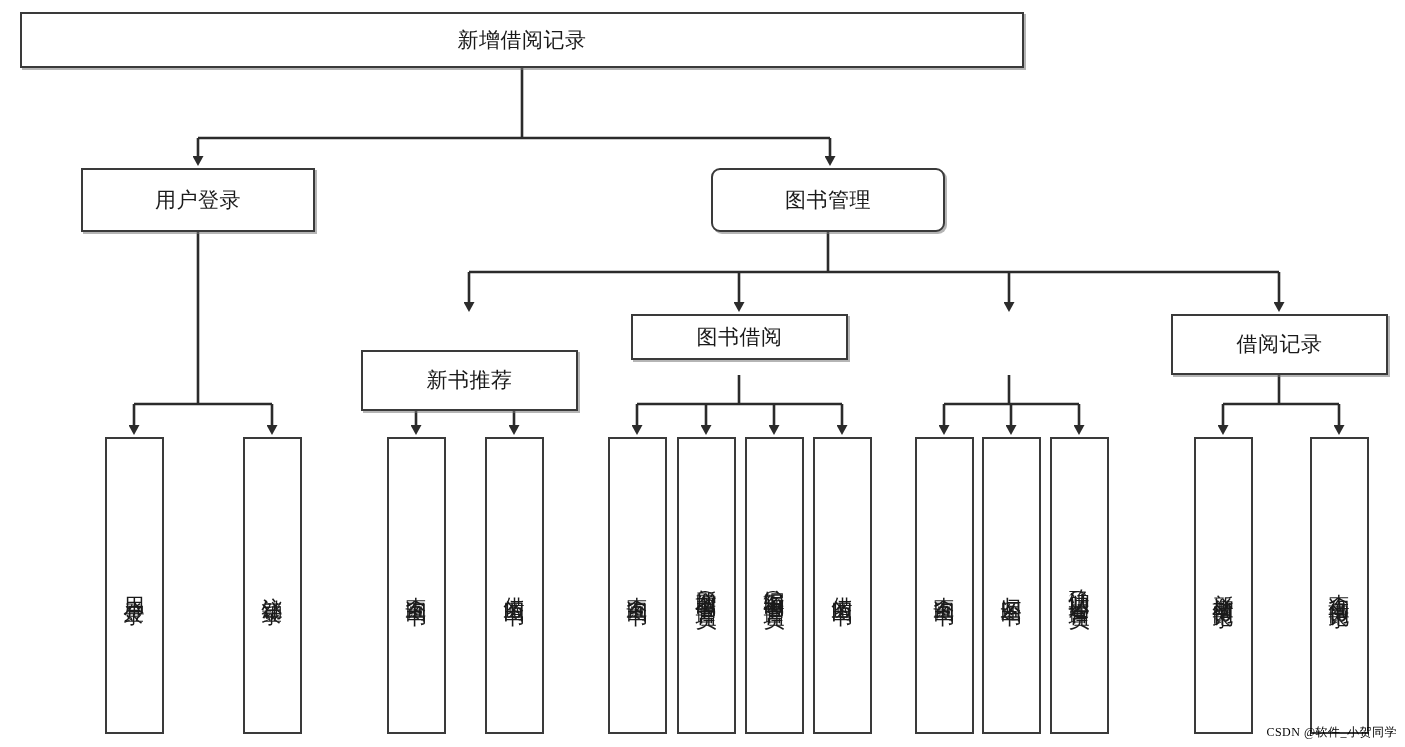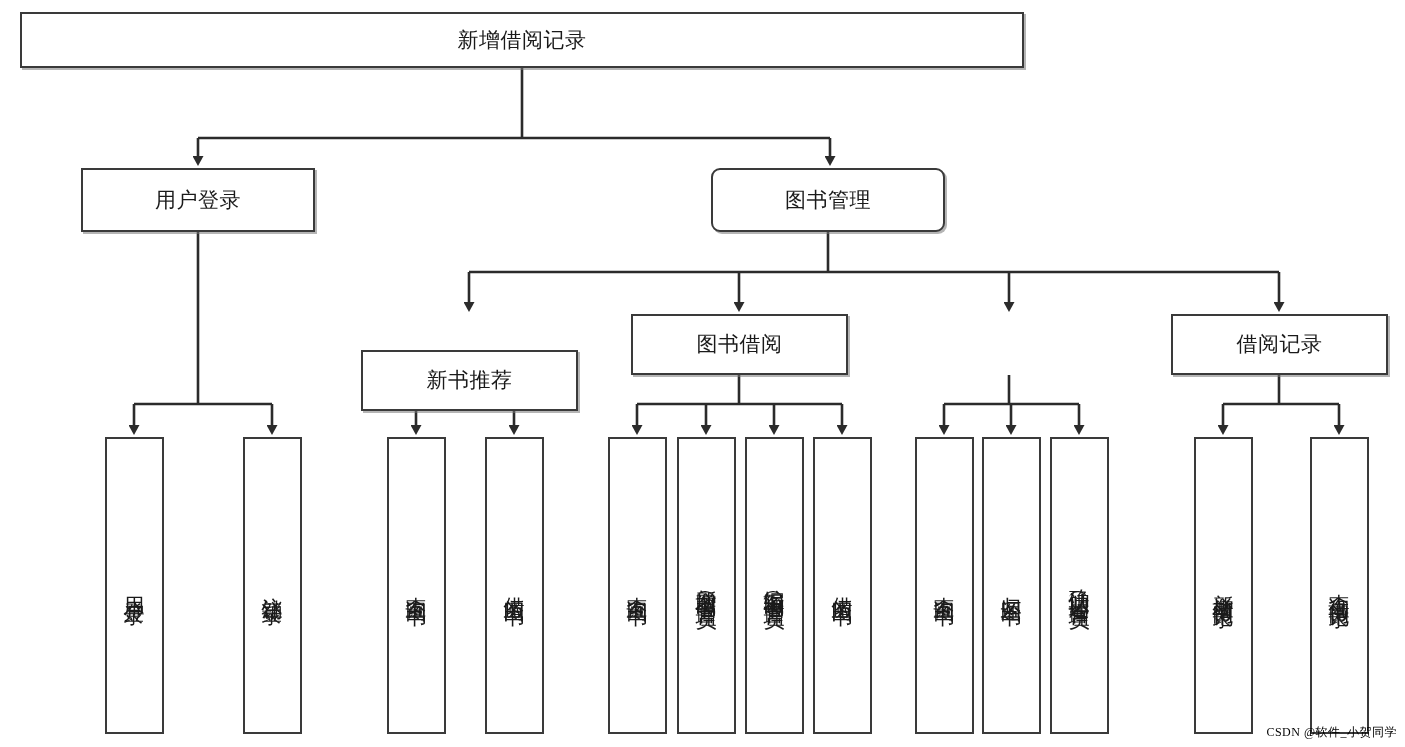--- a/index.html
+++ b/index.html
@@ -135,21 +135,21 @@
   <div class="node horizontal shadowed" style="left:81px; top:168px; width:234px; height:64px;">
     <span class="lbl">用户登录</span>
   </div>
   <div class="node horizontal shadowed" style="left:711px; top:168px; width:234px; height:64px;border-radius:9px;">
     <span class="lbl">图书管理</span>
   </div>
 
   <div class="node horizontal shadowed" style="left:361px; top:314px; width:217px; height:61px;margin-top:36px;">
     <span class="lbl">新书推荐</span>
   </div>
-  <div class="node horizontal shadowed" style="left:631px; top:314px; width:217px; height:61px;">
+  <div class="node horizontal shadowed" style="left:631px; top:314px; width:217px; height:46px;">
     <span class="lbl">图书借阅</span>
   </div>
   <div class="node horizontal shadowed" style="left:1171px; top:314px; width:217px; height:61px;">
     <span class="lbl">借阅记录</span>
   </div>
 
   <div class="node vertical" style="left:105px; top:437px; width:59px; height:297px;">
     <span class="lbl">用户登录</span>
   </div>
   <div class="node vertical" style="left:243px; top:437px; width:59px; height:297px;">

